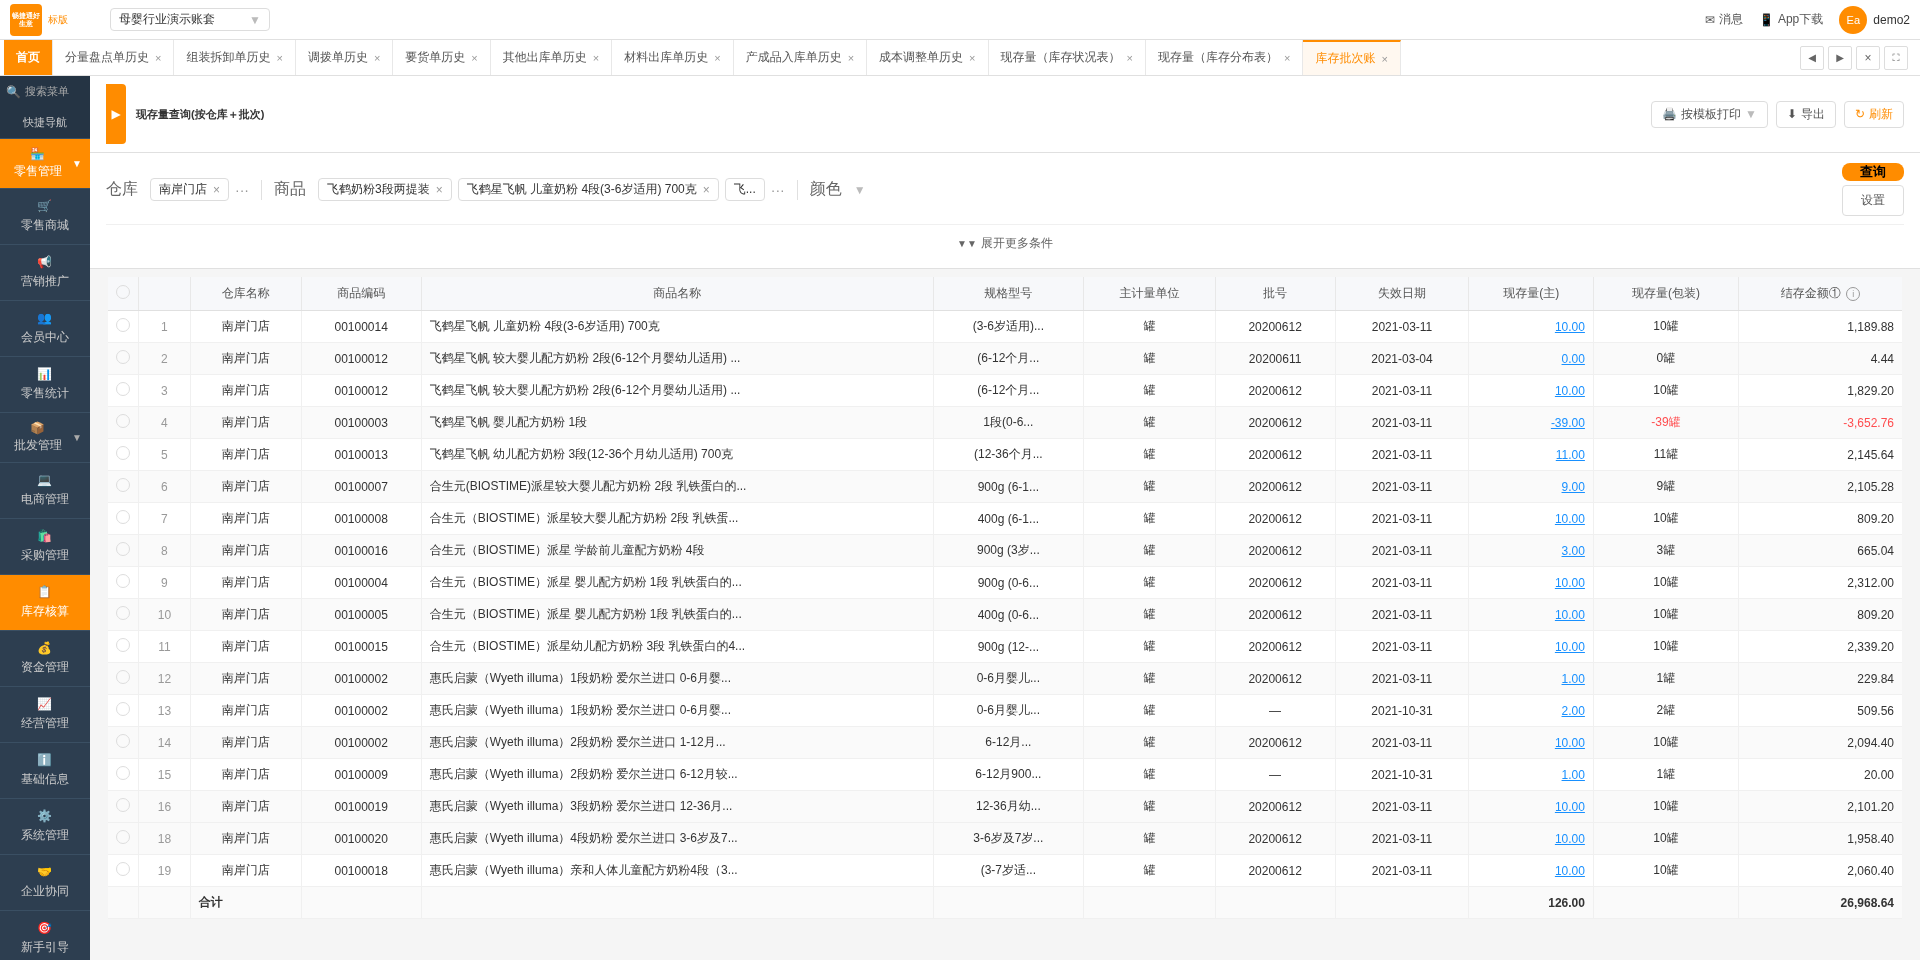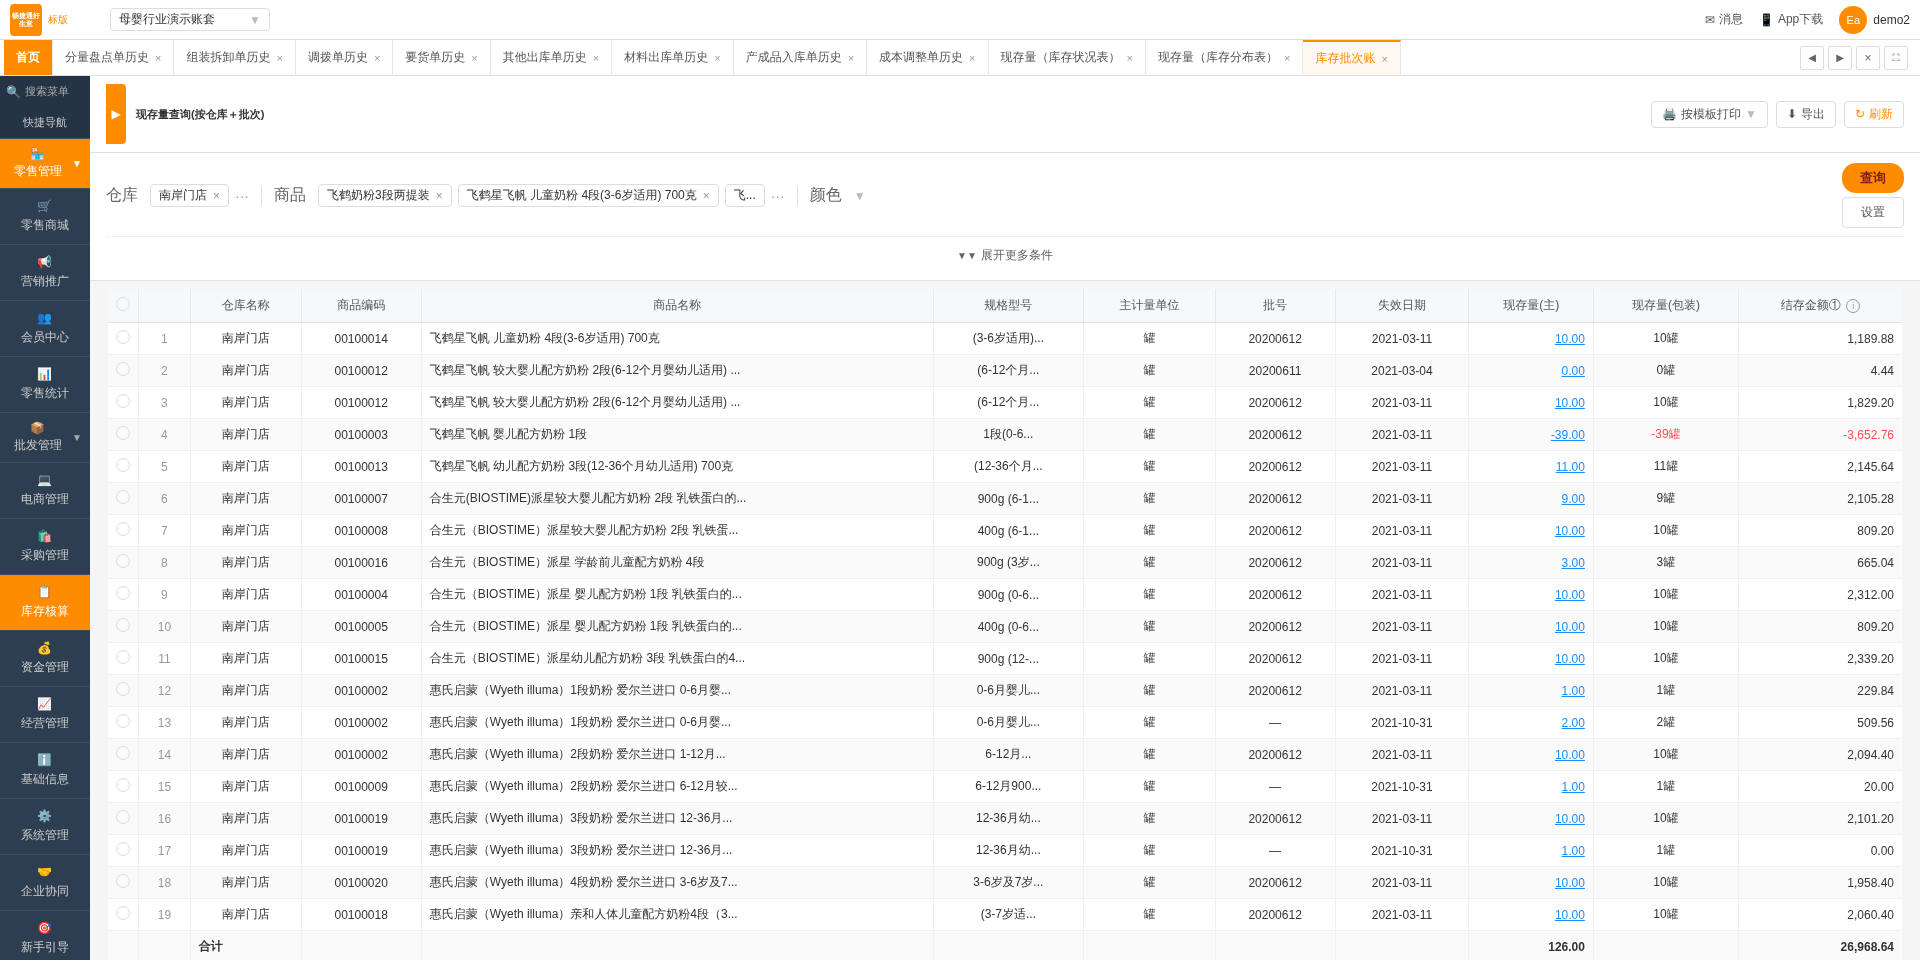--- a/index.html
+++ b/index.html
@@ -78,21 +78,21 @@
     .td-left { text-align: left; }
     .td-right { text-align: right; }
     .td-link { color: #1890ff; text-decoration: underline; cursor: pointer; }
     .td-negative { color: #ff4d4f; }
     .td-index { color: #999; }
     .th-check { width: 28px; }
     .check-circle { width: 14px; height: 14px; border: 1px solid #ddd; border-radius: 50%; display: inline-block; cursor: pointer; }
     .footer-row td { background: #fafafa; font-weight: bold; }
 
     
-    .btn-query { background: #ff8c00; color: #7f1d1d; border: none; border-radius: 14px; padding: 6px 18px; font-size: 13px; cursor: pointer; font-weight: bold; }
+    .btn-query { background: #ff8c00; color: #000000; border: none; border-radius: 8px; padding: 0 18px; font-size: 13px; cursor: pointer; font-weight: bold; }
     .btn-settings { background: #fff; color: #555; border: 1px solid #ddd; border-radius: 4px; padding: 6px 14px; font-size: 12px; cursor: pointer; }
     .query-buttons { display: flex; flex-direction: column; gap: 4px; margin-left: auto; }
 
     .sidebar-expand-btn { width: 20px; height: 60px; background: #ff8c00; display: flex; align-items: center; justify-content: center; cursor: pointer; color: white; font-size: 12px; border-radius: 0 4px 4px 0; align-self: center; }
 
     
     .info-icon { display: inline-flex; align-items: center; justify-content: center; width: 14px; height: 14px; border-radius: 50%; border: 1px solid #999; color: #999; font-size: 9px; cursor: pointer; margin-left: 2px; }
   </style>
 </head>
 <body>
@@ -638,38 +638,20 @@
     <td>12-36月幼...</td>
     <td>罐</td>
     <td>20200612</td>
     <td>2021-03-11</td>
     <td class="td-right ">
       <span class="td-link">10.00</span>
     </td>
     <td class="">10罐</td>
     <td class="td-right ">2,101.20</td>
   </tr>
-            <tr style="background: rgb(255, 255, 255);">
-    <td>
-      <span class="check-circle"></span>
-    </td>
-    <td class="td-index">17</td>
-    <td>南岸门店</td>
-    <td>00100019</td>
-    <td class="td-left" style="max-width:300px;overflow:hidden;text-overflow:ellipsis;">惠氏启蒙（Wyeth illuma）3段奶粉 爱尔兰进口 12-36月...</td>
-    <td>12-36月幼...</td>
-    <td>罐</td>
-    <td>—</td>
-    <td>2021-10-31</td>
-    <td class="td-right ">
-      <span class="td-link">1.00</span>
-    </td>
-    <td class="">1罐</td>
-    <td class="td-right ">0.00</td>
-  </tr>
             <tr style="background: rgb(250, 250, 250);">
     <td>
       <span class="check-circle"></span>
     </td>
     <td class="td-index">18</td>
     <td>南岸门店</td>
     <td>00100020</td>
     <td class="td-left" style="max-width:300px;overflow:hidden;text-overflow:ellipsis;">惠氏启蒙（Wyeth illuma）4段奶粉 爱尔兰进口 3-6岁及7...</td>
     <td>3-6岁及7岁...</td>
     <td>罐</td>

